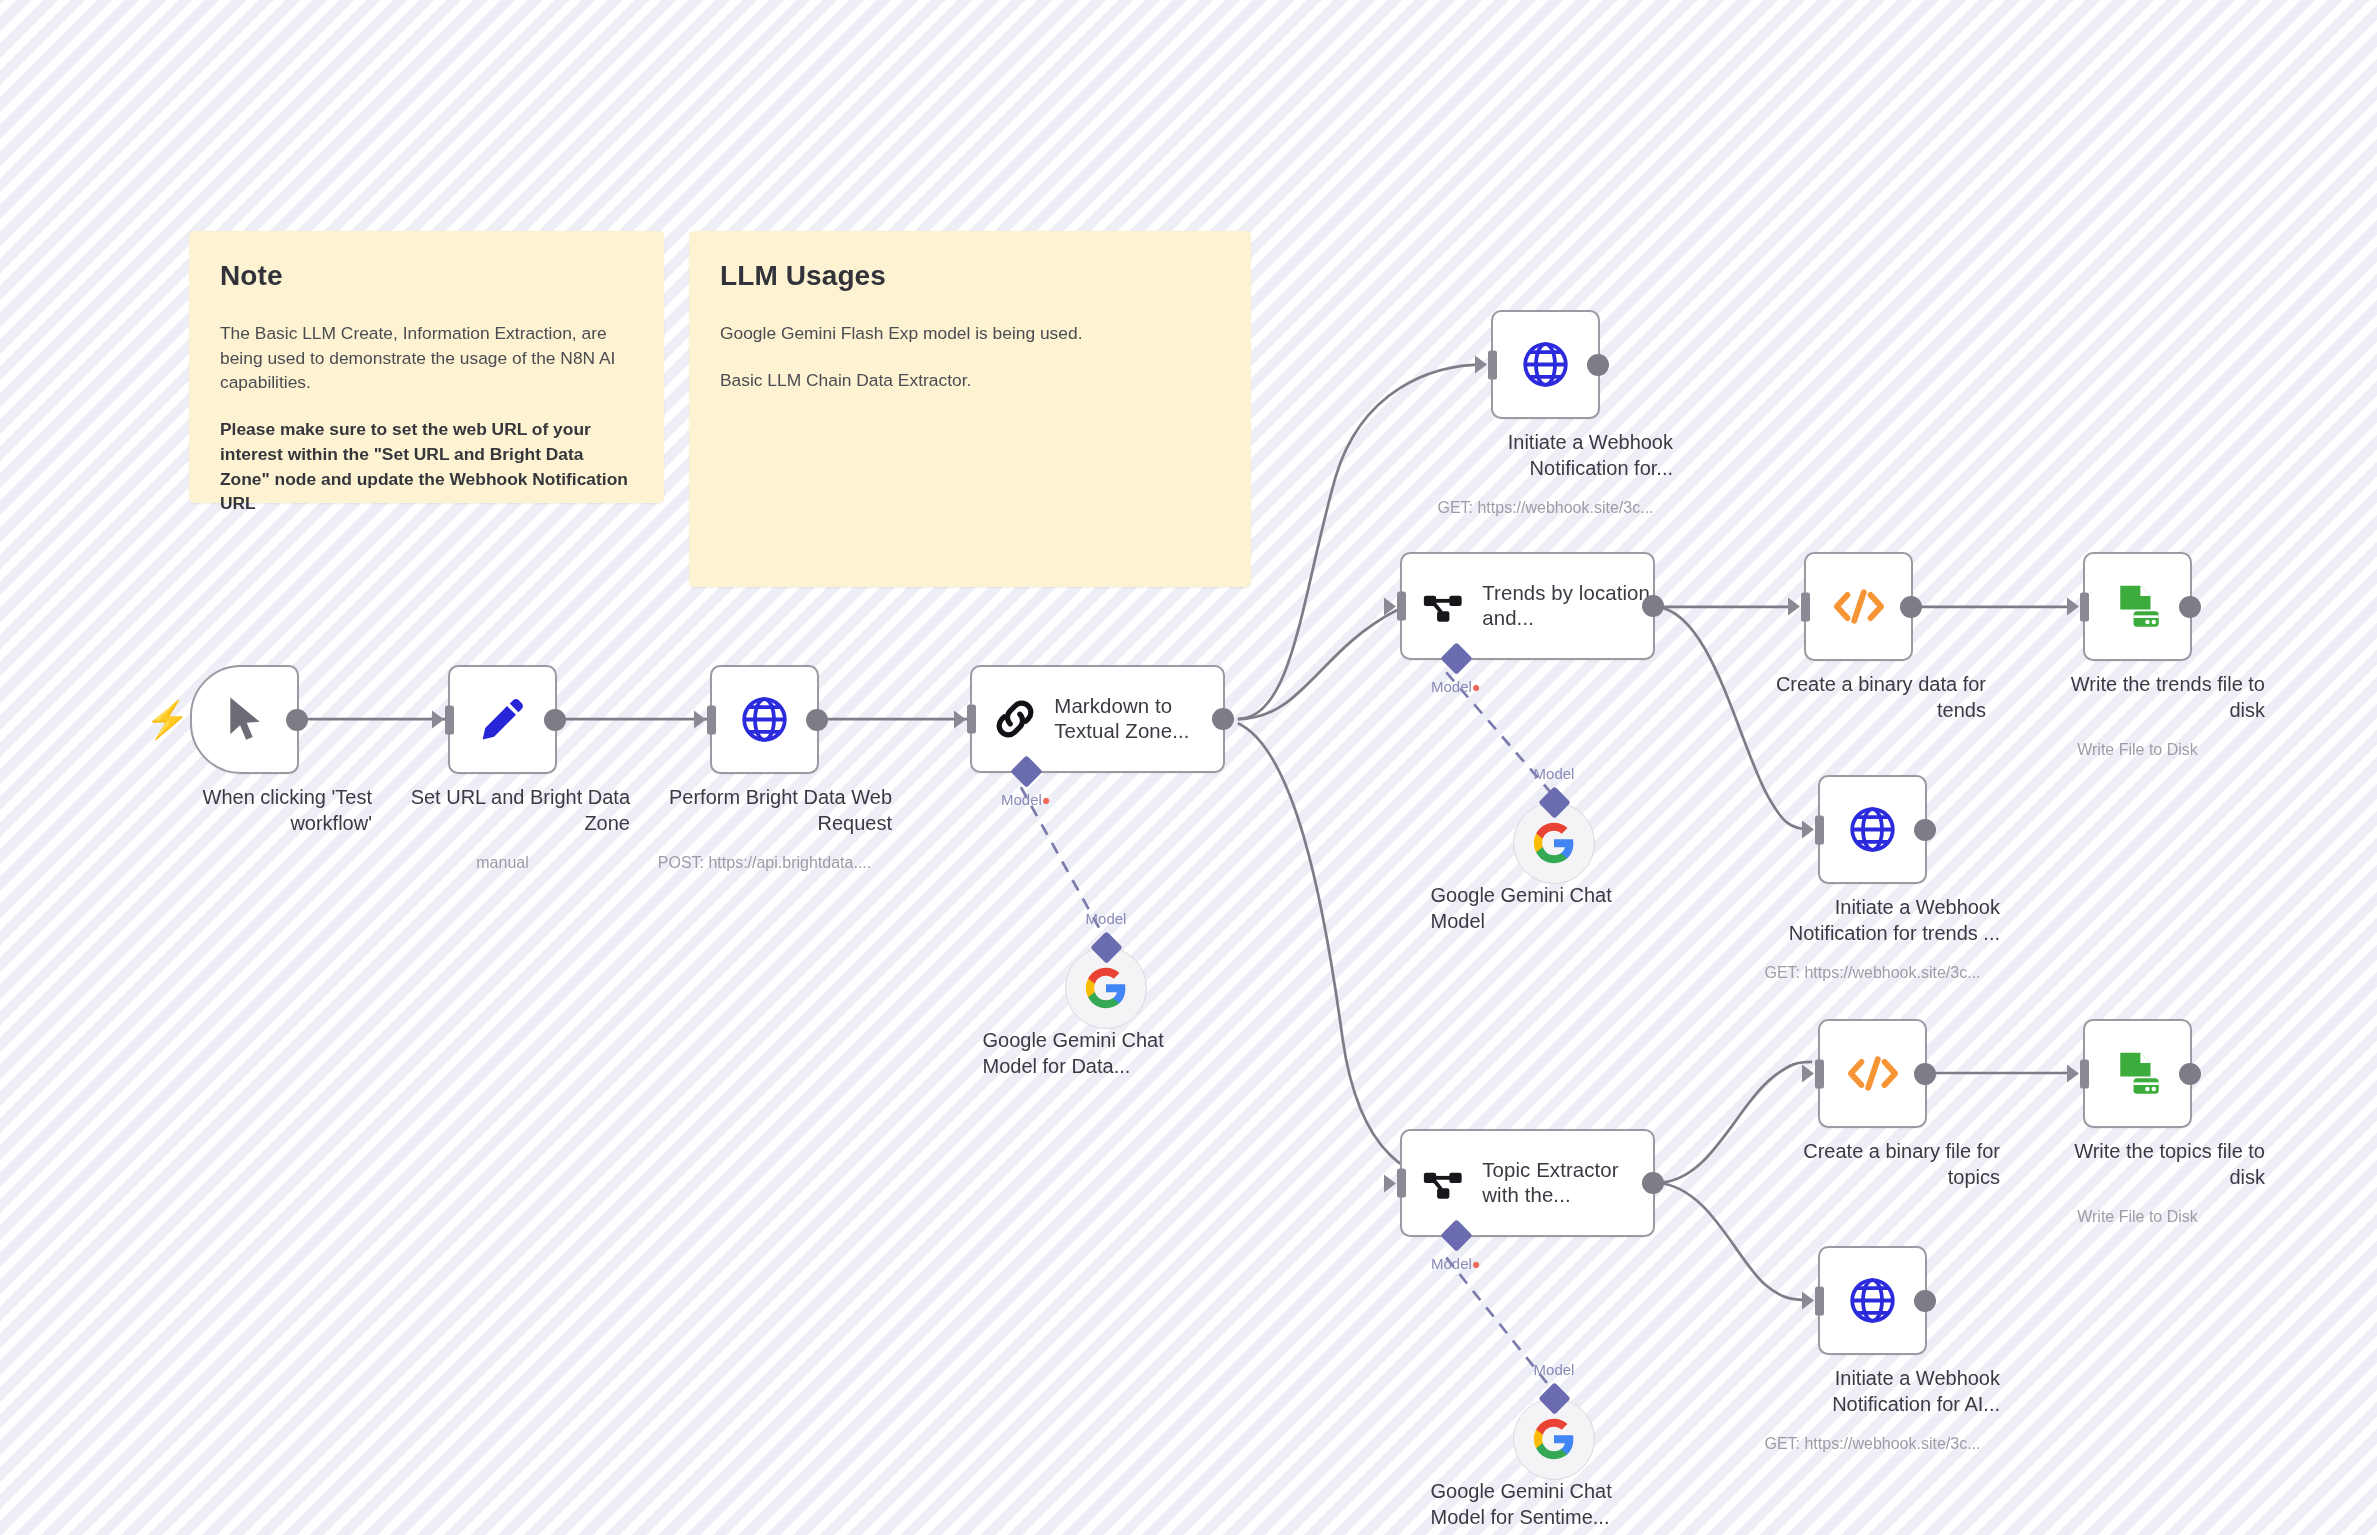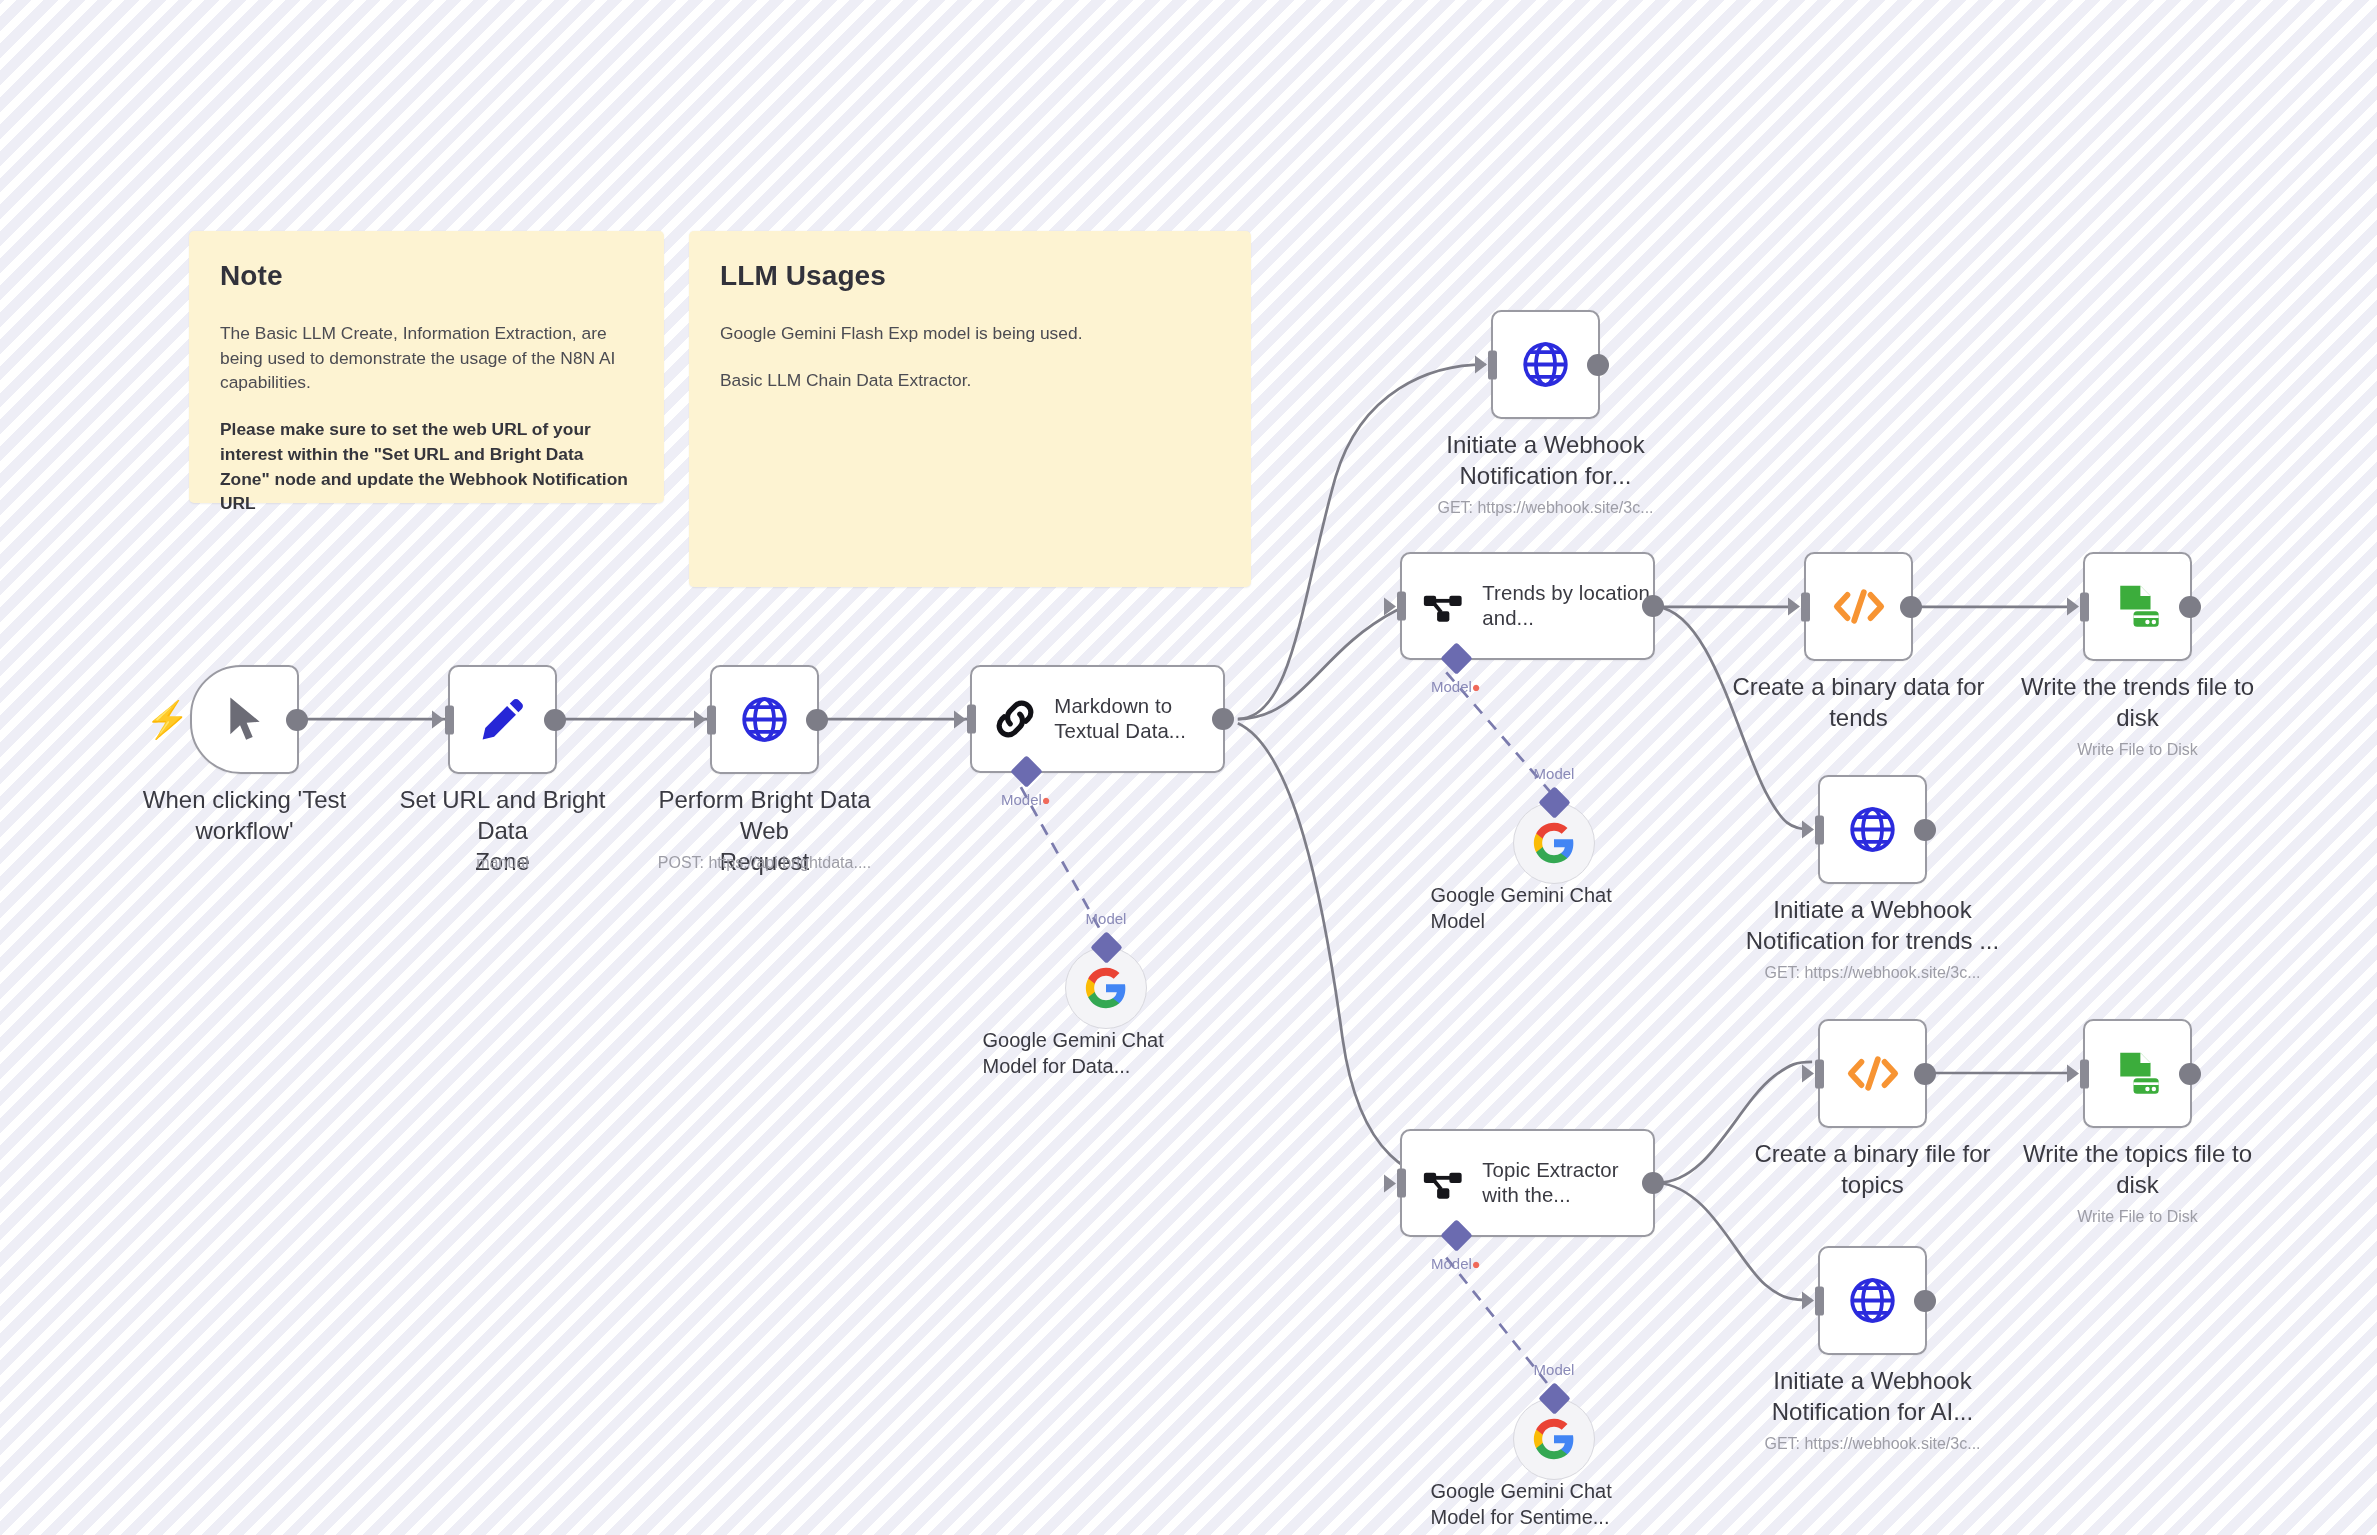--- a/index.html
+++ b/index.html
@@ -67,22 +67,22 @@
     font-weight: 400;
     letter-spacing: 0.1px;
   }
 
   .caption {
     position: absolute;
     top: 119px;
     left: 50%;
     transform: translateX(-50%);
     width: 255px;
-    text-align: center;
-    font-size: 24px;
+    text-align: right;
+    font-size: 20px;
     line-height: 1.3;
     color: #3a3a42;
     white-space: pre-line;
   }
   .subcaption {
     position: absolute;
     left: 50%;
     transform: translateX(-50%);
     width: 281px;
     text-align: center;
@@ -280,21 +280,21 @@
   <div class="node" style="left:970px; top:665px;">
     <div class="nbox wide">
       <span class="port-in"></span>
       <span>
         <svg class="icon" width="48" height="48" viewBox="0 0 24 24" fill="none" stroke="#111116" stroke-width="2.6" stroke-linecap="round">
           <path d="M9.6 14.4 a4.6 4.6 0 0 1 0-6.5 l2.6-2.6 a4.6 4.6 0 0 1 6.5 6.5 l-1.3 1.3"></path>
           <path d="M14.4 9.6 a4.6 4.6 0 0 1 0 6.5 l-2.6 2.6 a4.6 4.6 0 0 1-6.5-6.5 l1.3-1.3"></path>
         </svg>
       </span>
       <span class="ntitle">Markdown to
-Textual Data...</span>
+Textual Zone...</span>
       <span class="port-out"></span>
       <span class="port-model"></span>
     </div>
     <div class="model-label" style="left:31px; top:126px;">
       <span>Model</span><span class="req-dot">●</span>
     </div>
     <div class="caption" style="width:281px;"></div>
   </div>
 
   <div class="node" style="left:1491px; top:310px;">

